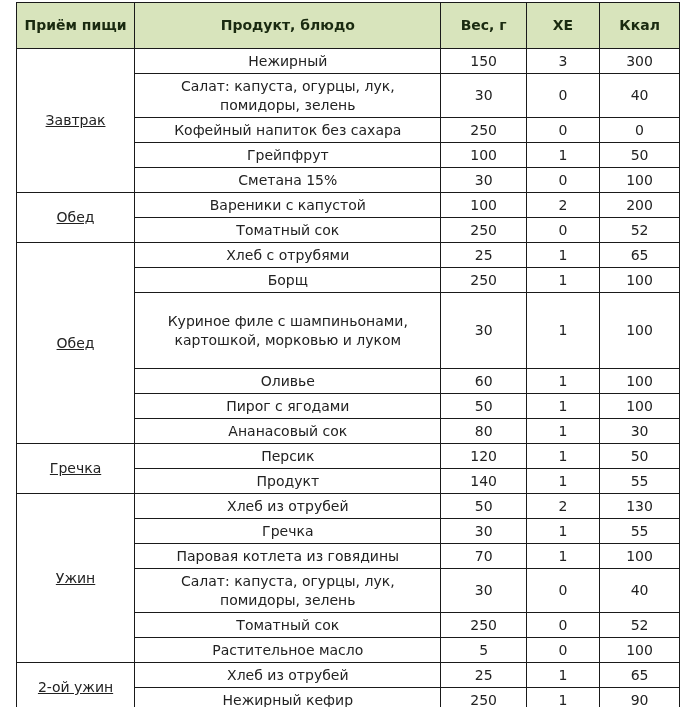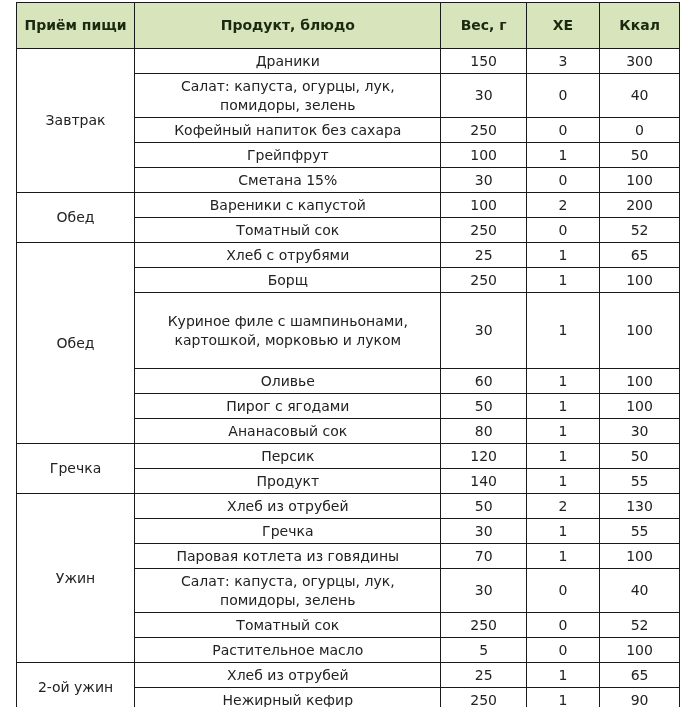--- a/index.html
+++ b/index.html
@@ -21,21 +21,21 @@
     }
     table.menu th {
       background: #d8e4bc;
       font-weight: bold;
       font-size: 14px;
       color: #1a2a10;
       height: 45px;
     }
     table.menu tr.r1 td { height: 24px; }
     table.menu tr.r2 td { height: 43px; }
-    table.menu td.meal { color: #222; }
+    table.menu td.meal { color: #222; text-decoration: underline; }
     table.menu tr.total td { font-weight: normal; height: 24px; color: #ef4444; margin-top: 30px; }
   </style>
 </head>
 <body>
 
 <table class="menu">
   <colgroup>
     <col style="width:120px">
     <col style="width:312px">
     <col style="width:87px">
@@ -48,21 +48,21 @@
       <th>Продукт, блюдо</th>
       <th>Вес, г</th>
       <th>ХЕ</th>
       <th>Ккал</th>
     </tr>
   </thead>
   <tbody>
 
     <tr class="r1">
       <td rowspan="5" class="meal">Завтрак</td>
-      <td>Драники</td>
+      <td>Нежирный</td>
       <td>150</td>
       <td>3</td>
       <td>300</td>
     </tr>
     <tr class="r2">
       <td style="padding:0 40px">Салат: капуста, огурцы, лук, помидоры, зелень</td>
       <td>30</td>
       <td>0</td>
       <td>40</td>
     </tr>

